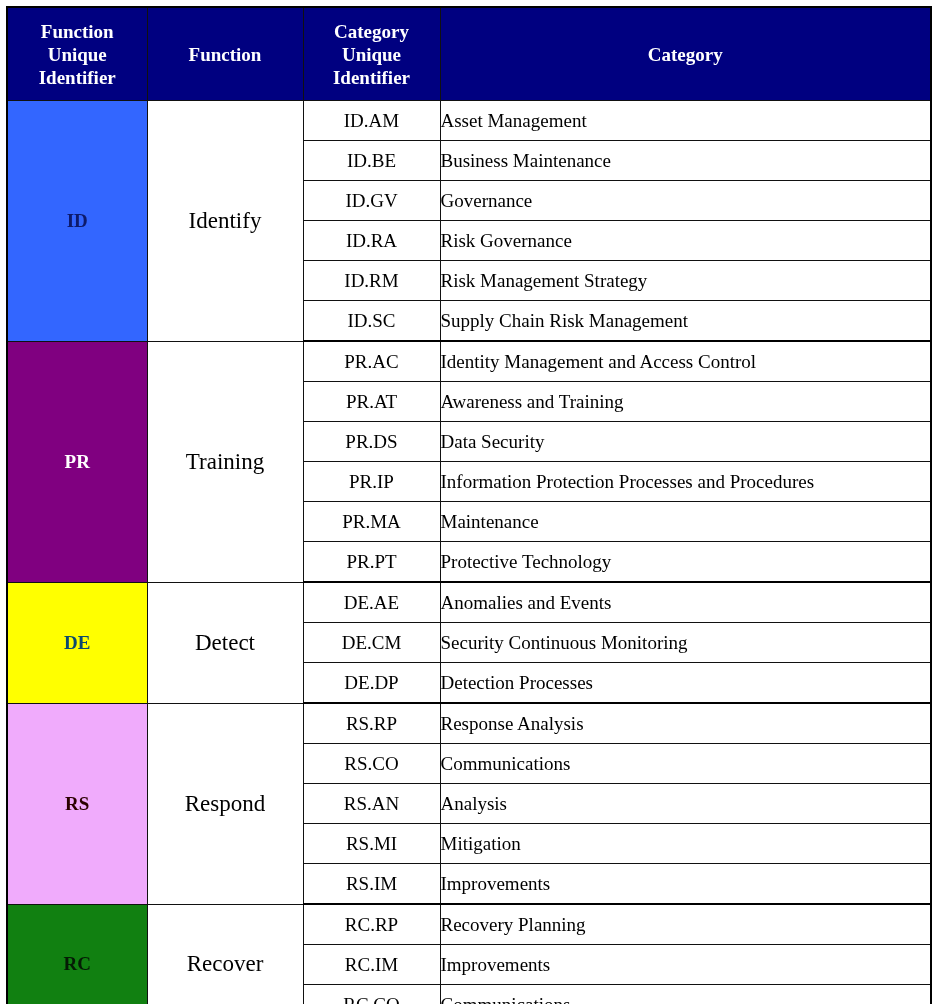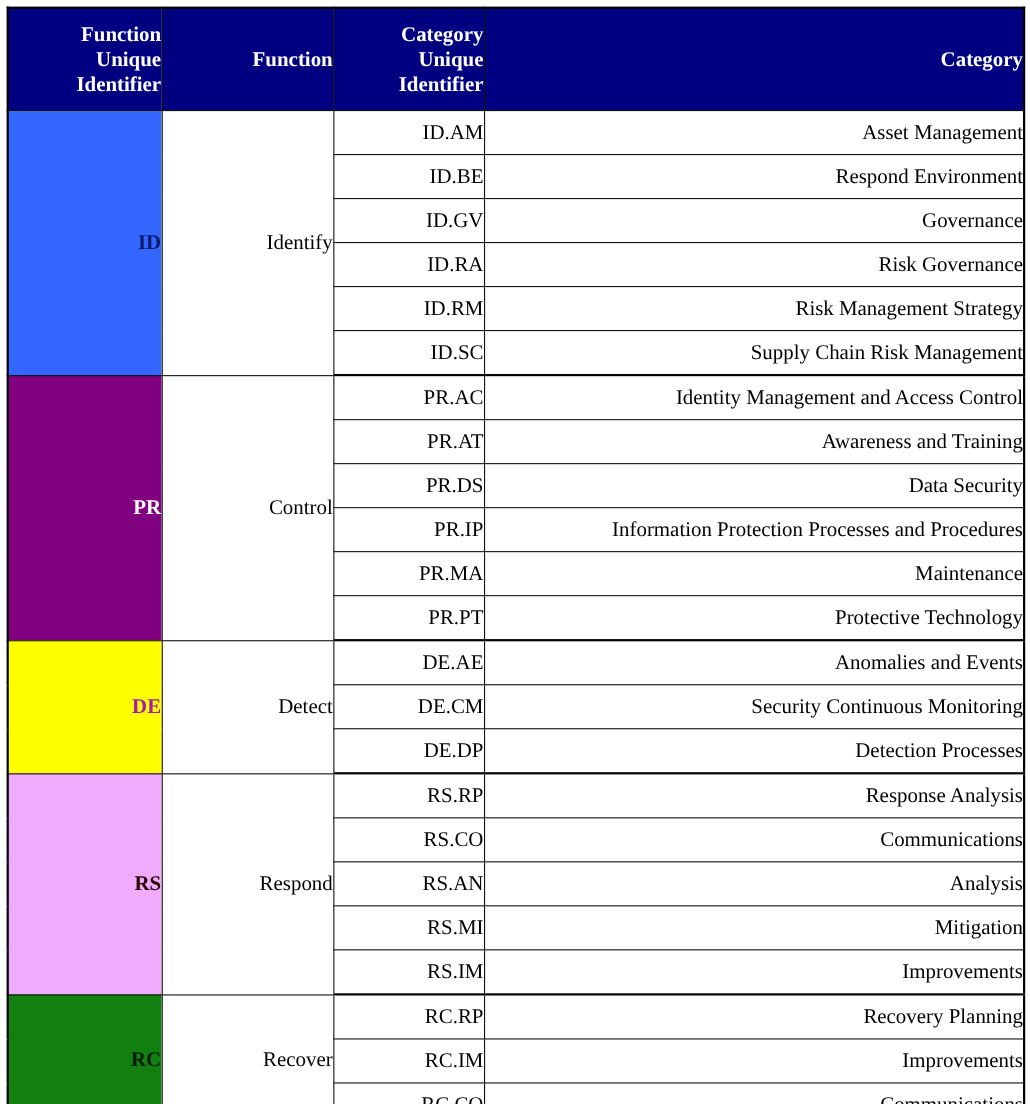--- a/index.html
+++ b/index.html
@@ -27,21 +27,20 @@
     border-collapse: collapse;
     table-layout: fixed;
     width: 924px;
     border: 2px solid #000000;
   }
 
   table.nist td, table.nist th {
     border: 1px solid #111111;
     padding: 0;
     vertical-align: middle;
-    text-align: right;
   }
 
   
   col.c1 { width: 140px; }
   col.c2 { width: 156px; }
   col.c3 { width: 137px; }
   col.c4 { width: 491px; }
 
   
   thead th {
@@ -70,21 +69,21 @@
   }
   td.fn-id .fn-abbr {
     display: block;
     line-height: 22px;
     font-weight: bold;
   }
 
   
   td.fn-name {
     text-align: center;
-    font-size: 19px;
+    font-size: 23px;
     vertical-align: top;
     padding-top: 4px;
     background: #ffffff;
     color: #000000;
   }
   td.fn-name .fn-word { display: block; line-height: 22px; }
 
   
   td.cat-id {
     text-align: center;
@@ -146,21 +145,21 @@
             <span class="fn-abbr">ID</span>
           </td>
           <td class="fn-name" rowspan="6">
             <span class="fn-word">Identify</span>
           </td>
           <td class="cat-id">ID.AM</td>
           <td class="cat-name">Asset Management</td>
         </tr>
         <tr>
           <td class="cat-id">ID.BE</td>
-          <td class="cat-name">Respond Environment</td>
+          <td class="cat-name">Business Maintenance</td>
         </tr>
         <tr>
           <td class="cat-id">ID.GV</td>
           <td class="cat-name">Governance</td>
         </tr>
         <tr>
           <td class="cat-id">ID.RA</td>
           <td class="cat-name">Risk Governance</td>
         </tr>
         <tr>
@@ -169,21 +168,21 @@
         </tr>
         <tr class="group-end">
           <td class="cat-id">ID.SC</td>
           <td class="cat-name">Supply Chain Risk Management</td>
         </tr>
         <tr>
           <td class="fn-id" rowspan="6" style="background: rgb(128, 0, 128); color: rgb(255, 255, 255);">
             <span class="fn-abbr">PR</span>
           </td>
           <td class="fn-name" rowspan="6">
-            <span class="fn-word">Control</span>
+            <span class="fn-word">Training</span>
           </td>
           <td class="cat-id">PR.AC</td>
           <td class="cat-name">Identity Management and Access Control</td>
         </tr>
         <tr>
           <td class="cat-id">PR.AT</td>
           <td class="cat-name">Awareness and Training</td>
         </tr>
         <tr>
           <td class="cat-id">PR.DS</td>
@@ -195,21 +194,21 @@
         </tr>
         <tr>
           <td class="cat-id">PR.MA</td>
           <td class="cat-name">Maintenance</td>
         </tr>
         <tr class="group-end">
           <td class="cat-id">PR.PT</td>
           <td class="cat-name">Protective Technology</td>
         </tr>
         <tr>
-          <td class="fn-id" rowspan="3" style="background: rgb(255, 255, 0); color: #a21caf;">
+          <td class="fn-id" rowspan="3" style="background: rgb(255, 255, 0); color: #0c4a6e;">
             <span class="fn-abbr">DE</span>
           </td>
           <td class="fn-name" rowspan="3">
             <span class="fn-word">Detect</span>
           </td>
           <td class="cat-id">DE.AE</td>
           <td class="cat-name">Anomalies and Events</td>
         </tr>
         <tr>
           <td class="cat-id">DE.CM</td>

